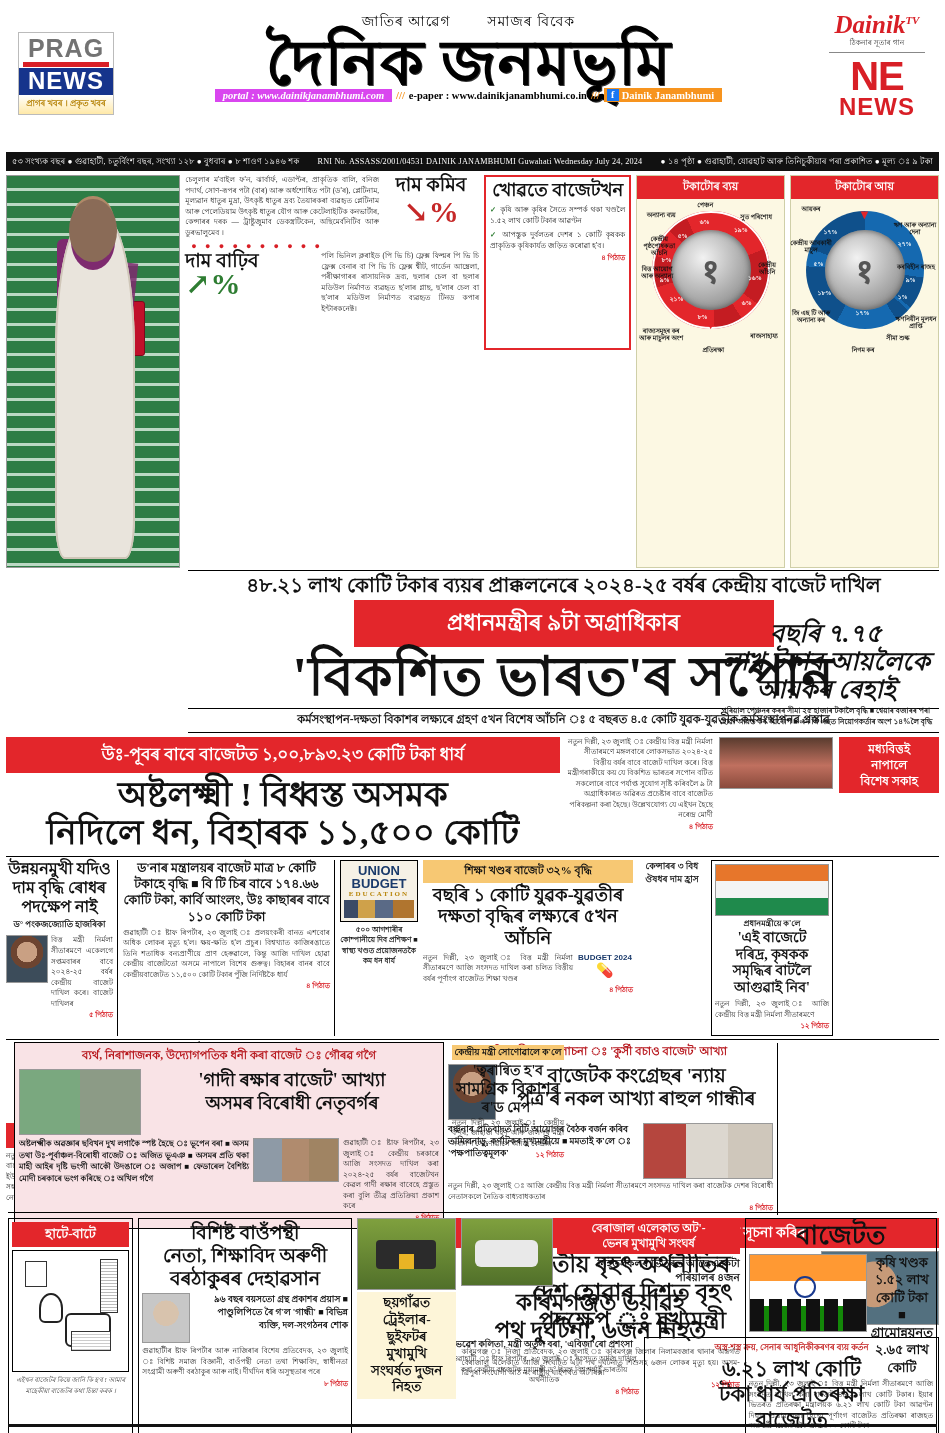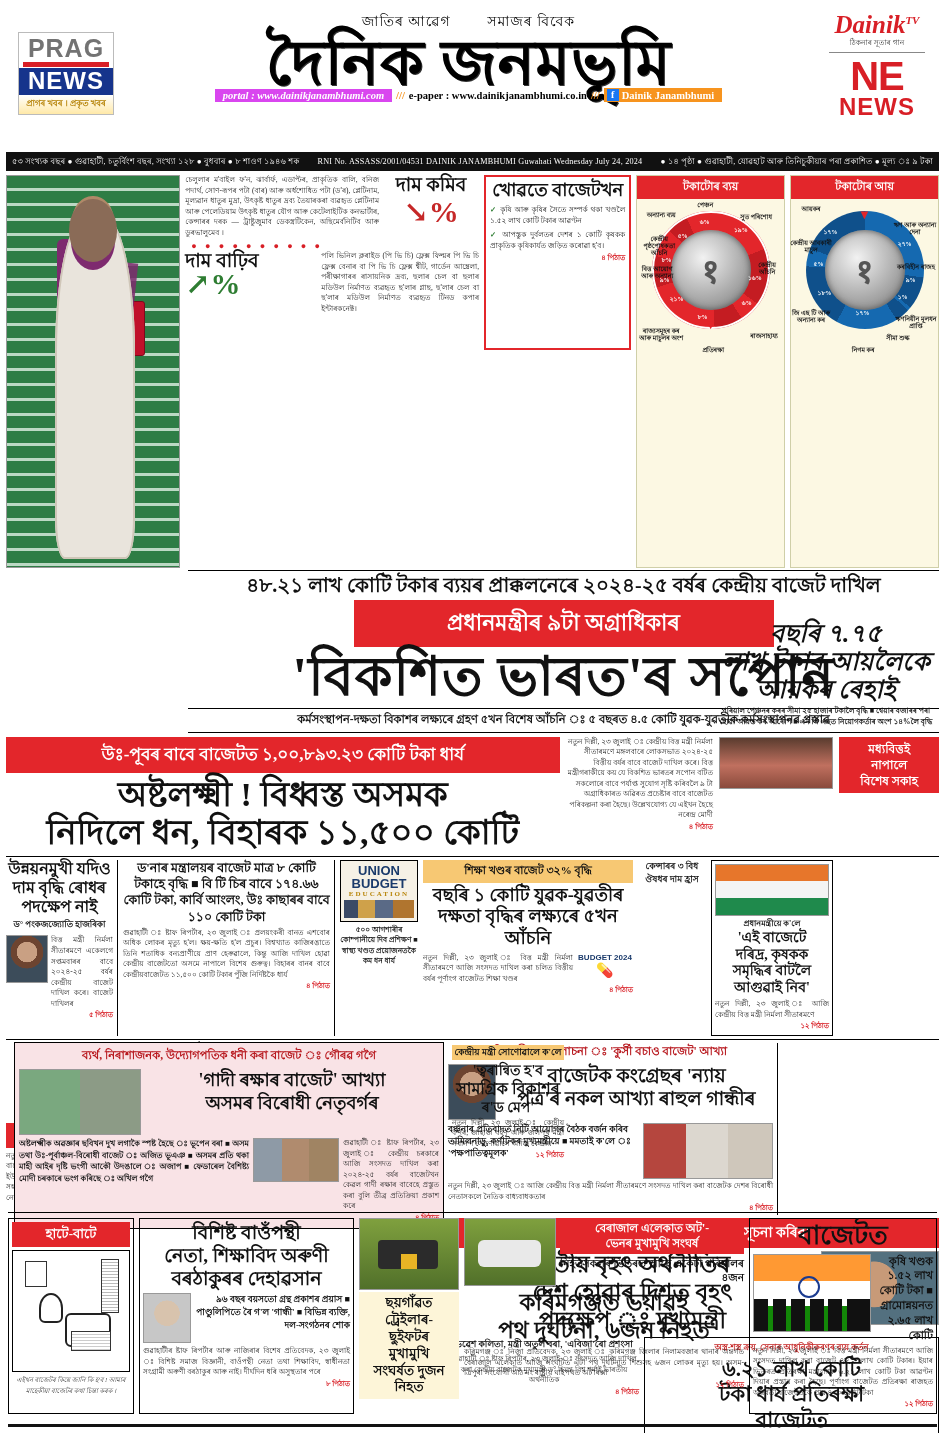--- a/index.html
+++ b/index.html
@@ -530,21 +530,21 @@
       <div class="credit">১২ পিঠাত</div>
     </div>
 
     <div class="box" style="flex:1;padding:3px;">
       <div style="text-align:center;font-size:26px;font-weight:bold;line-height:1.1;">বাজেটত</div>
       <div style="display:flex;gap:4px;margin-top:3px;">
         <div class="ph ph-flag" style="width:118px;height:78px;border:1px solid #999;position:relative;">
           <div style="position:absolute;left:38%;top:28%;width:22px;height:22px;border:2px solid #1a3a8f;border-radius:50%;"></div>
           <div style="position:absolute;left:0;bottom:0;width:100%;height:42%;background:linear-gradient(90deg,#111 0 12%,transparent 12% 16%,#111 16% 28%,transparent 28% 32%,#111 32% 44%,transparent 44% 48%,#111 48% 60%,transparent 60% 64%,#111 64% 76%,transparent 76% 80%,#111 80% 92%);"></div>
         </div>
-        <div style="flex:1;font-size:11px;font-weight:bold;text-align:right;line-height:1.35;">কৃষি খণ্ডক ১.৫২ লাখ কোটি টকা ■ গ্ৰামোন্নয়নত ২.৬৫ লাখ কোটি</div>
+        <div style="flex:1;font-size:13px;font-weight:bold;text-align:center;line-height:1.35;">কৃষি খণ্ডক ১.৫২ লাখ কোটি টকা ■ গ্ৰামোন্নয়নত ২.৬৫ লাখ কোটি</div>
       </div>
       <div class="body-txt" style="margin-top:3px;">নতুন দিল্লী, ২৩ জুলাই ঃ বিত্ত মন্ত্ৰী নিৰ্মলা সীতাৰমণে আজি সংসদত দাখিল কৰা বাজেট ৪৮.২১লাখ কোটি টকাৰ। ইয়াৰ ভিতৰত প্ৰতিৰক্ষা মন্ত্ৰালয়ক ৬.২১ লাখ কোটি টকা আৱণ্টন দিয়াৰ প্ৰস্তাৱ কৰা হৈছে। পূৰ্ণাংগ বাজেটত প্ৰতিৰক্ষা ৰাজহত অন্তৰ্বৰ্তী বাজেটতকৈ প্ৰায় ৪০০ কোটি টকা</div>
       <div class="credit">১২ পিঠাত</div>
     </div>
   </div>
 
   <div style="position:absolute;left:8px;right:8px;bottom:6px;border-top:3px solid #111;"></div>
 
 </div>
 

